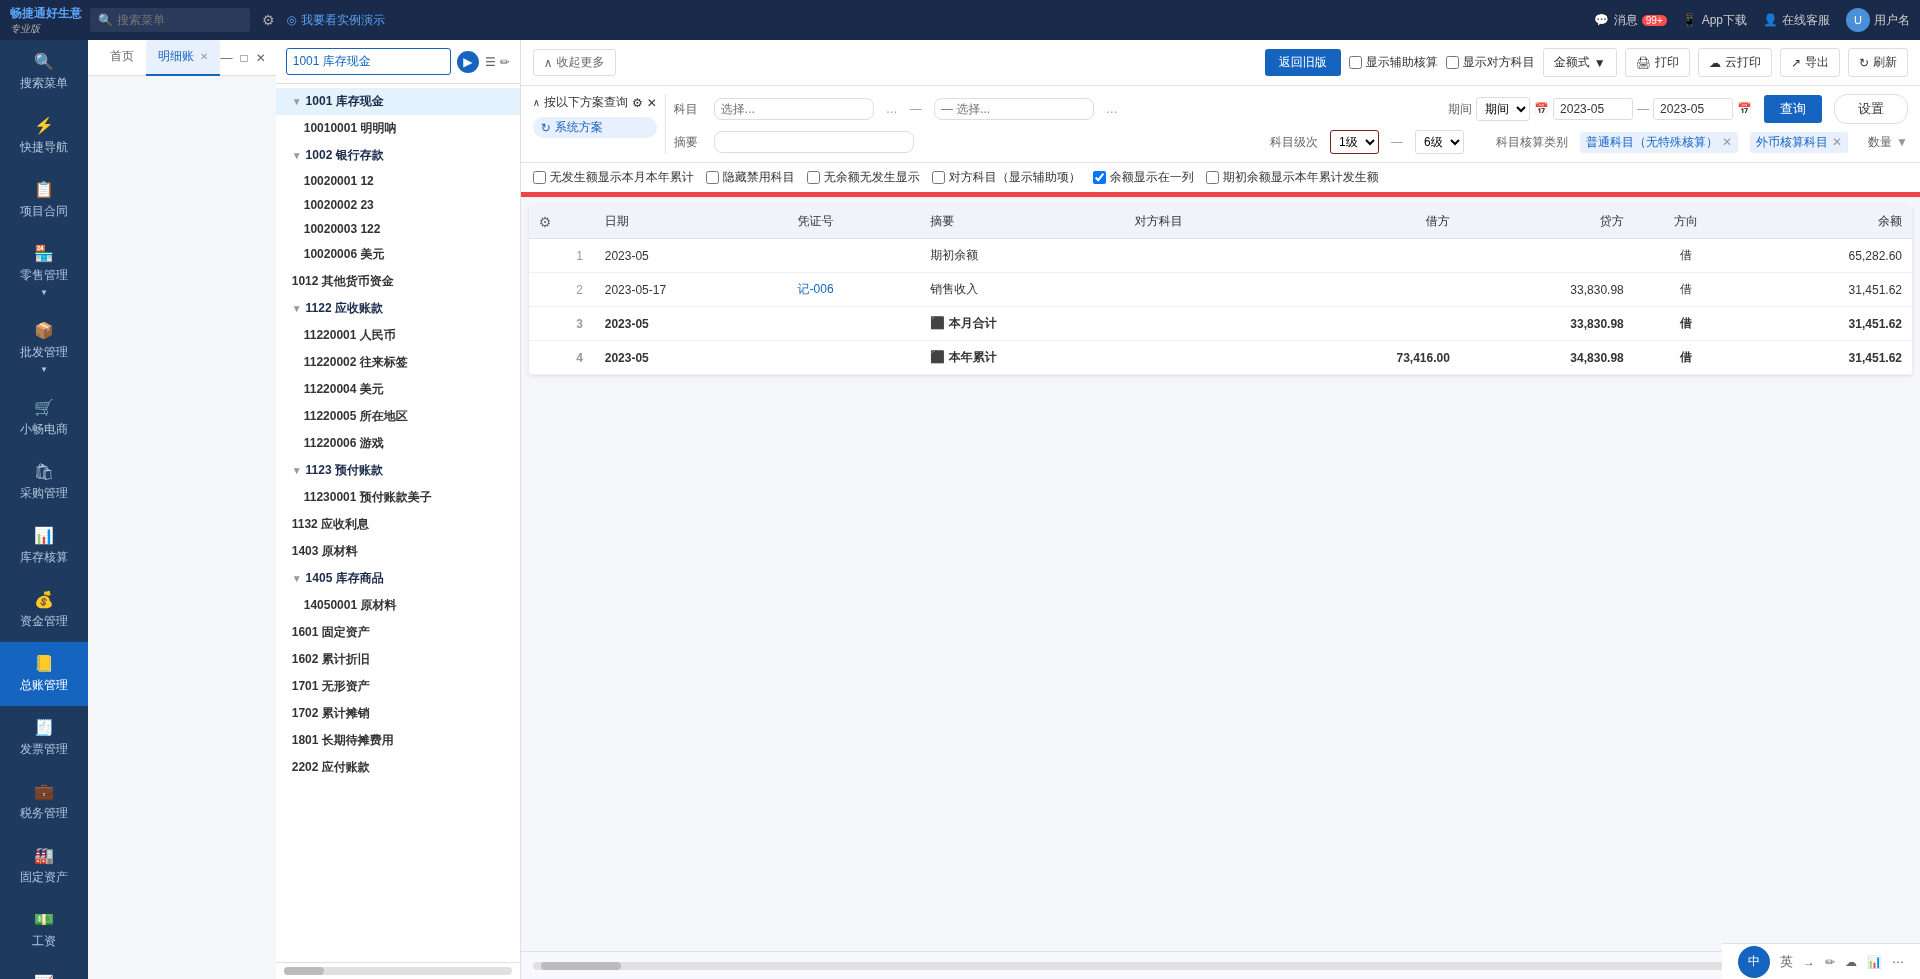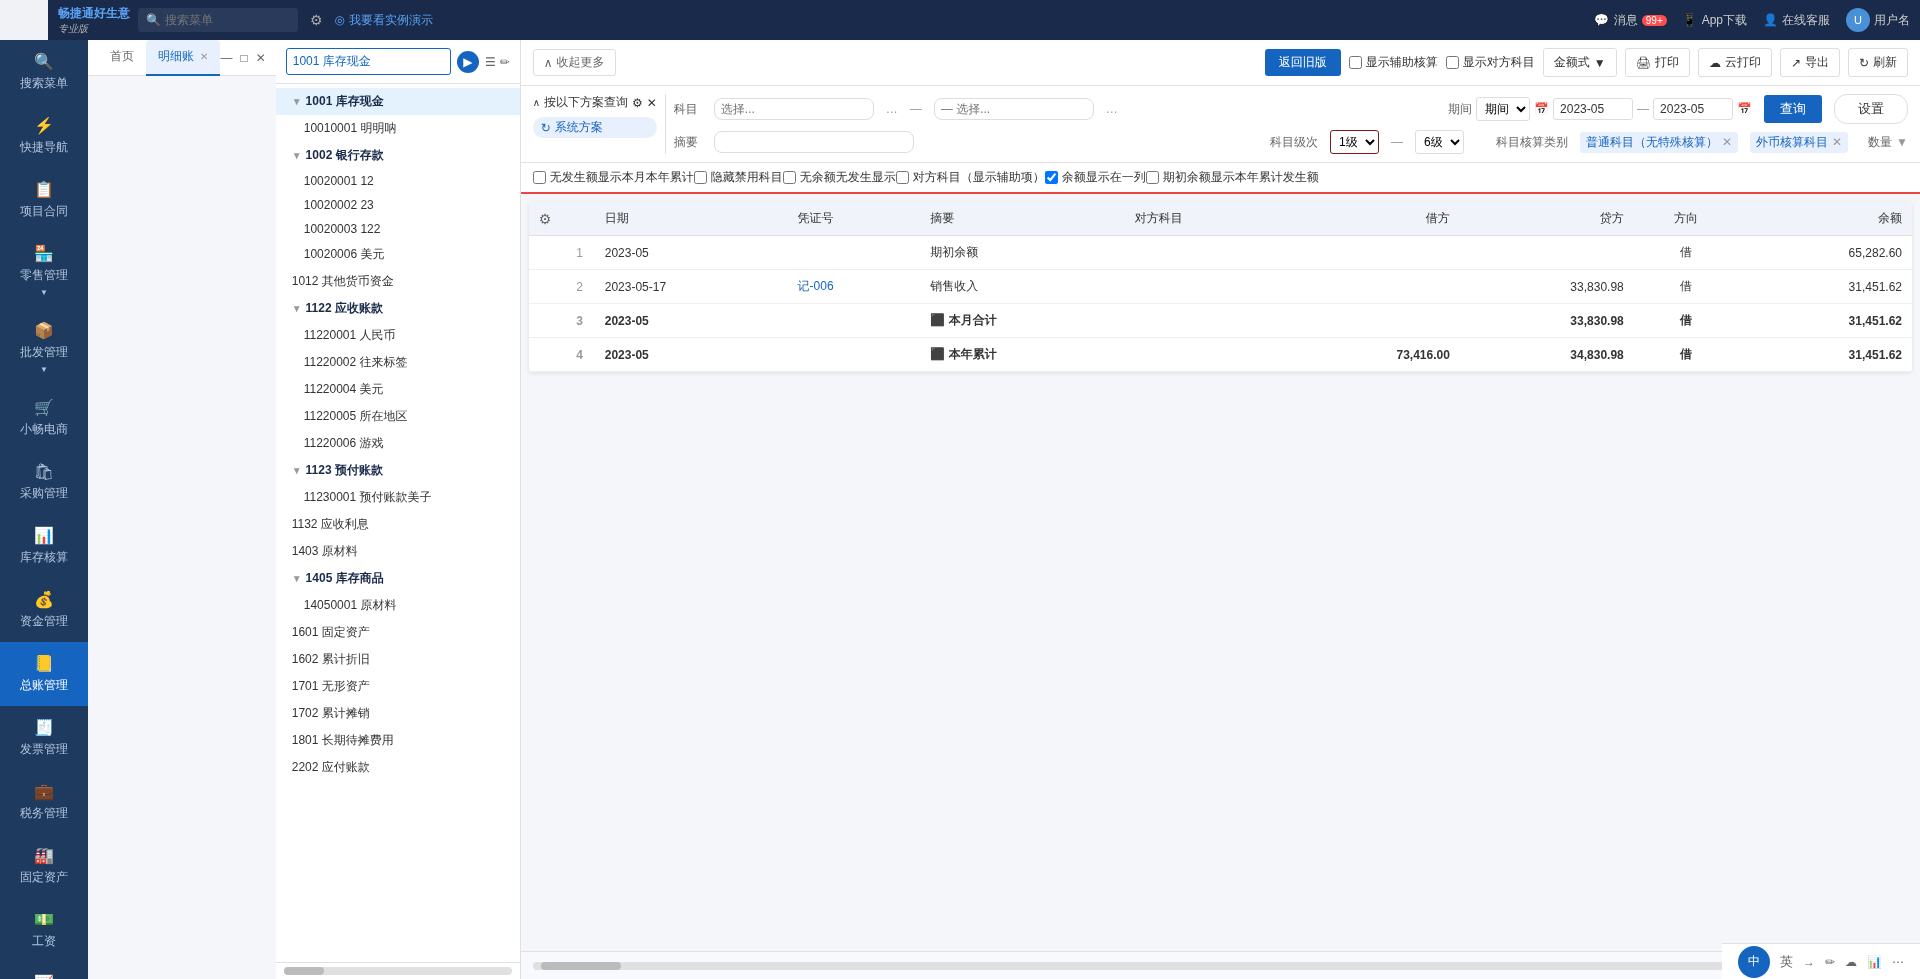--- a/index.html
+++ b/index.html
@@ -1,19 +1,19 @@
 <!DOCTYPE html>
 <html><head>
   <meta charset="utf-8">
   <style>
     * { box-sizing: border-box; margin: 0; padding: 0; font-family: 'Microsoft YaHei', Arial, sans-serif; font-size: 12px; }
     body { background: #f0f2f5; display: flex; flex-direction: column; height: 979px; overflow: hidden; }
 
     
-    .top-bar { height: 40px; background: #1a2a4a; display: flex; align-items: center; padding: 0 10px; color: #ccc; gap: 8px; flex-shrink: 0; margin-left: 48px; }
+    .top-bar { height: 40px; background: #1a2a4a; display: flex; align-items: center; padding: 0 10px; color: #ccc; gap: 8px; flex-shrink: 0; }
     .top-bar .logo { color: #fff; font-size: 13px; font-weight: bold; white-space: nowrap; }
     .top-bar .logo span { color: #5ba3f5; }
     .top-bar .logo-sub { font-size: 10px; color: #aaa; font-style: italic; }
     .top-bar .search-box { background: #2a3a5a; border-radius: 3px; padding: 3px 8px; color: #aaa; display: flex; align-items: center; gap: 4px; width: 160px; height: 24px; }
     .top-bar .search-box input { background: transparent; border: none; outline: none; color: #ccc; width: 100%; font-size: 12px; }
     .top-bar .gear-btn { color: #aaa; cursor: pointer; font-size: 14px; }
     .top-bar .demo-link { color: #5ba3f5; font-size: 12px; cursor: pointer; display: flex; align-items: center; gap: 4px; }
     .top-bar .spacer { flex: 1; }
     .top-bar .top-actions { display: flex; align-items: center; gap: 16px; color: #ccc; }
     .top-bar .top-actions .action-item { display: flex; align-items: center; gap: 4px; cursor: pointer; font-size: 12px; }
@@ -43,21 +43,21 @@
     
     .two-panel { display: flex; flex: 1; overflow: hidden; }
 
     
     .left-panel { width: 245px; background: #fff; border-right: 1px solid #e0e0e0; display: flex; flex-direction: column; flex-shrink: 0; overflow: hidden; }
     .left-panel-header { padding: 8px 10px; border-bottom: 1px solid #e0e0e0; display: flex; align-items: center; gap: 6px; }
     .left-panel-header .account-selector { flex: 1; display: flex; align-items: center; gap: 4px; padding: 4px 6px; border: 1px solid #1565c0; border-radius: 3px; color: #1565c0; font-size: 12px; cursor: pointer; }
     .left-panel-header .nav-arrow { width: 22px; height: 22px; background: #1565c0; border-radius: 50%; display: flex; align-items: center; justify-content: center; color: #fff; cursor: pointer; font-size: 12px; }
     .left-panel-header .header-actions { display: flex; gap: 4px; color: #666; }
     .account-tree { flex: 1; overflow-y: auto; padding: 4px 0; }
-    .tree-item { padding: 5px 10px 5px 16px; cursor: pointer; color: #333; display: flex; align-items: center; gap: 4px; }
+    .tree-item { padding: 5px 10px 5px 16px; cursor: pointer; color: #333; display: flex; align-items: center; gap: 4px; font-weight: bold; }
     .tree-item.selected { background: #e3f2fd; color: #1565c0; }
     .tree-item.parent { font-weight: bold; color: #1a2a4a; }
     .tree-item .arrow { color: #999; font-size: 10px; }
 
     
     .right-panel { flex: 1; display: flex; flex-direction: column; overflow: hidden; background: #f5f6fa; }
 
     
     .action-bar { background: #fff; padding: 8px 12px; border-bottom: 1px solid #e0e0e0; display: flex; align-items: center; gap: 8px; flex-shrink: 0; }
     .action-bar .expand-btn { padding: 4px 10px; border: 1px solid #ddd; border-radius: 3px; cursor: pointer; color: #666; display: flex; align-items: center; gap: 4px; background: #fff; }
@@ -69,21 +69,21 @@
     .filter-row { display: flex; align-items: center; gap: 12px; margin-bottom: 6px; }
     .filter-row:last-child { margin-bottom: 0; }
     .filter-label { color: #666; white-space: nowrap; min-width: 28px; }
     .filter-input { border: 1px solid #ddd; border-radius: 8px; padding: 3px 6px; color: #333; min-width: 80px; }
     .filter-separator { color: #999; }
     .tag-item { background: #e8f0fe; color: #1565c0; padding: 2px 6px; border-radius: 3px; display: flex; align-items: center; gap: 4px; font-size: 11px; }
     .tag-item .remove { cursor: pointer; color: #999; }
     .scheme-tag { color: #1565c0; background: #e8f0fe; padding: 2px 8px; border-radius: 12px; cursor: pointer; display: flex; align-items: center; gap: 4px; }
 
     
-    .check-row { background: #fff; padding: 6px 12px; border-bottom: 2px solid #ef4444; display: flex; align-items: center; gap: 0; flex-shrink: 0; flex-wrap: wrap; }
+    .check-row { background: #fff; padding: 6px 12px; border-bottom: 5px solid #ef4444; display: flex; align-items: center; gap: 12px; flex-shrink: 0; flex-wrap: wrap; }
 
     
     .table-area { flex: 1; overflow: auto; padding: 8px; }
     .data-table { width: 100%; border-collapse: collapse; background: #fff; border-radius: 4px; overflow: hidden; box-shadow: 0 1px 4px rgba(0,0,0,0.1); }
     .data-table th { background: #f0f4fa; padding: 8px 10px; text-align: left; color: #333; border-bottom: 1px solid #e0e0e0; white-space: nowrap; font-weight: 500; }
     .data-table td { padding: 8px 10px; border-bottom: 1px solid #f0f0f0; color: #333; }
     .data-table .row-num { color: #999; text-align: center; width: 30px; }
     .data-table .amount { text-align: right; }
     .data-table .direction { text-align: center; }
     .data-table .bold-row td { font-weight: bold; }

